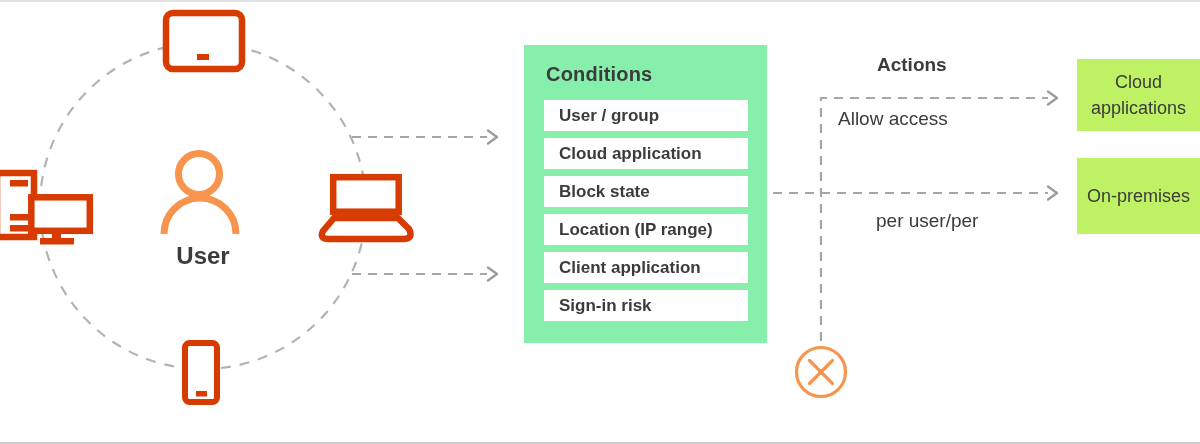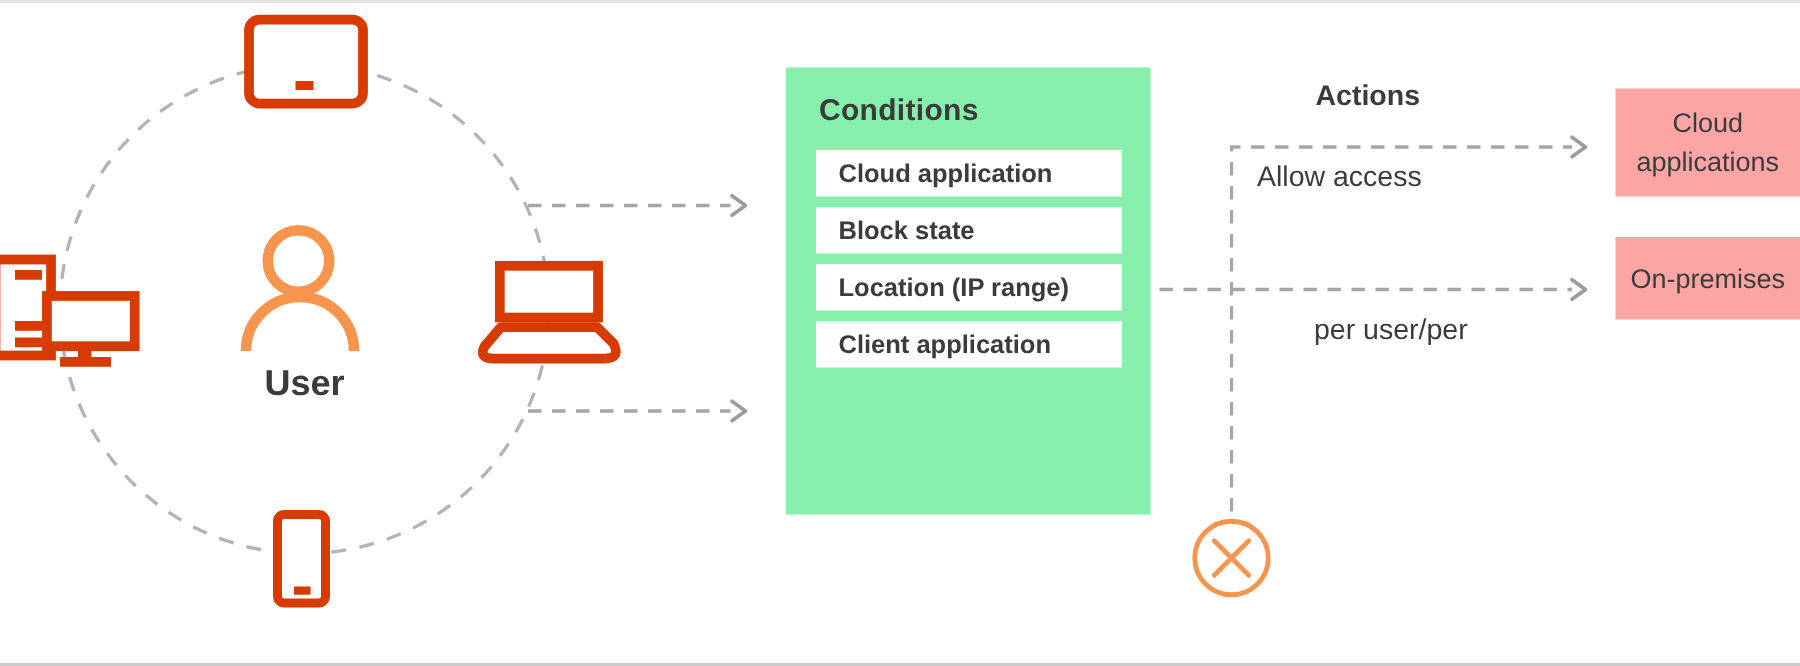--- a/index.html
+++ b/index.html
@@ -32,26 +32,26 @@
   .block-access-label{
     left:742px;top:403px;width:160px;text-align:center;
     font-size:19px;font-weight:700;
   }
   .user-label{
     left:160px;top:240px;width:86px;text-align:center;
     font-size:24px;font-weight:700;
   }
   
   .target-box{
-    width:123px;background:#fca5a5;
+    width:123px;background:#bef264;
     display:flex;align-items:center;justify-content:center;
     text-align:center;font-size:18px;line-height:26px;font-weight:400;
   }
   .cloud-box{left:1077px;top:57px;height:72px;}
-  .onprem-box{left:1077px;top:156px;height:55px;}
+  .onprem-box{left:1077px;top:156px;height:76px;}
 </style>
 </head>
 <body>
 
 <div class="canvas">
 
   <svg class="abs" style="left:0;top:0" width="1200" height="444" viewBox="0 0 1200 444">
     <g>
       <circle cx="203" cy="204" r="163" fill="none" stroke="#b3b3b3" stroke-width="2.2" stroke-dasharray="10 9"></circle>
     </g>
@@ -95,24 +95,26 @@
   </svg>
 
   <svg class="abs" style="left:160px;top:142px" width="86" height="96" viewBox="0 0 86 96">
     <circle cx="39" cy="30" r="20.5" fill="none" stroke="#F7944D" stroke-width="7"></circle>
     <path d="M4,90 A36,36 0 0 1 76,90" fill="none" stroke="#F7944D" stroke-width="7"></path>
   </svg>
   <div class="abs user-label">User</div>
 
   <div class="abs conditions-panel">
     <div class="conditions-title">Conditions</div>
+    <div class="condition-row">User / group</div>
     <div class="condition-row">Cloud application</div>
     <div class="condition-row">Block state</div>
     <div class="condition-row">Location (IP range)</div>
     <div class="condition-row">Client application</div>
+    <div class="condition-row">Sign-in risk</div>
   </div>
 
   <div class="abs actions-title">Actions</div>
   <div class="abs allow-access">Allow access</div>
   <div class="abs enforce-mfa">
     <span>per user/per</span>
   </div>
 
   <svg class="abs" style="left:792px;top:341px" width="60" height="60" viewBox="0 0 60 60">
     <circle cx="29" cy="29" r="24.5" fill="#ffffff" stroke="#F7944D" stroke-width="3.2"></circle>

